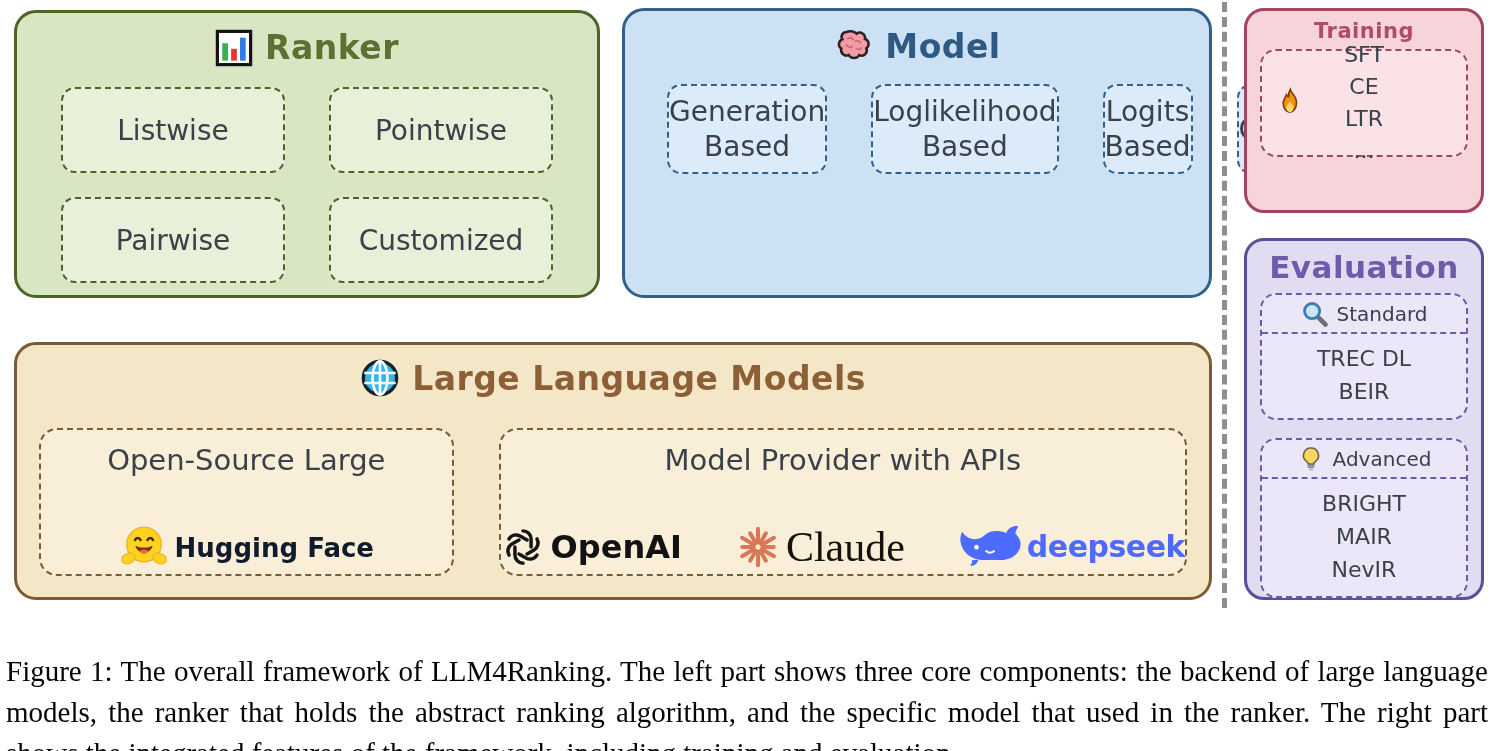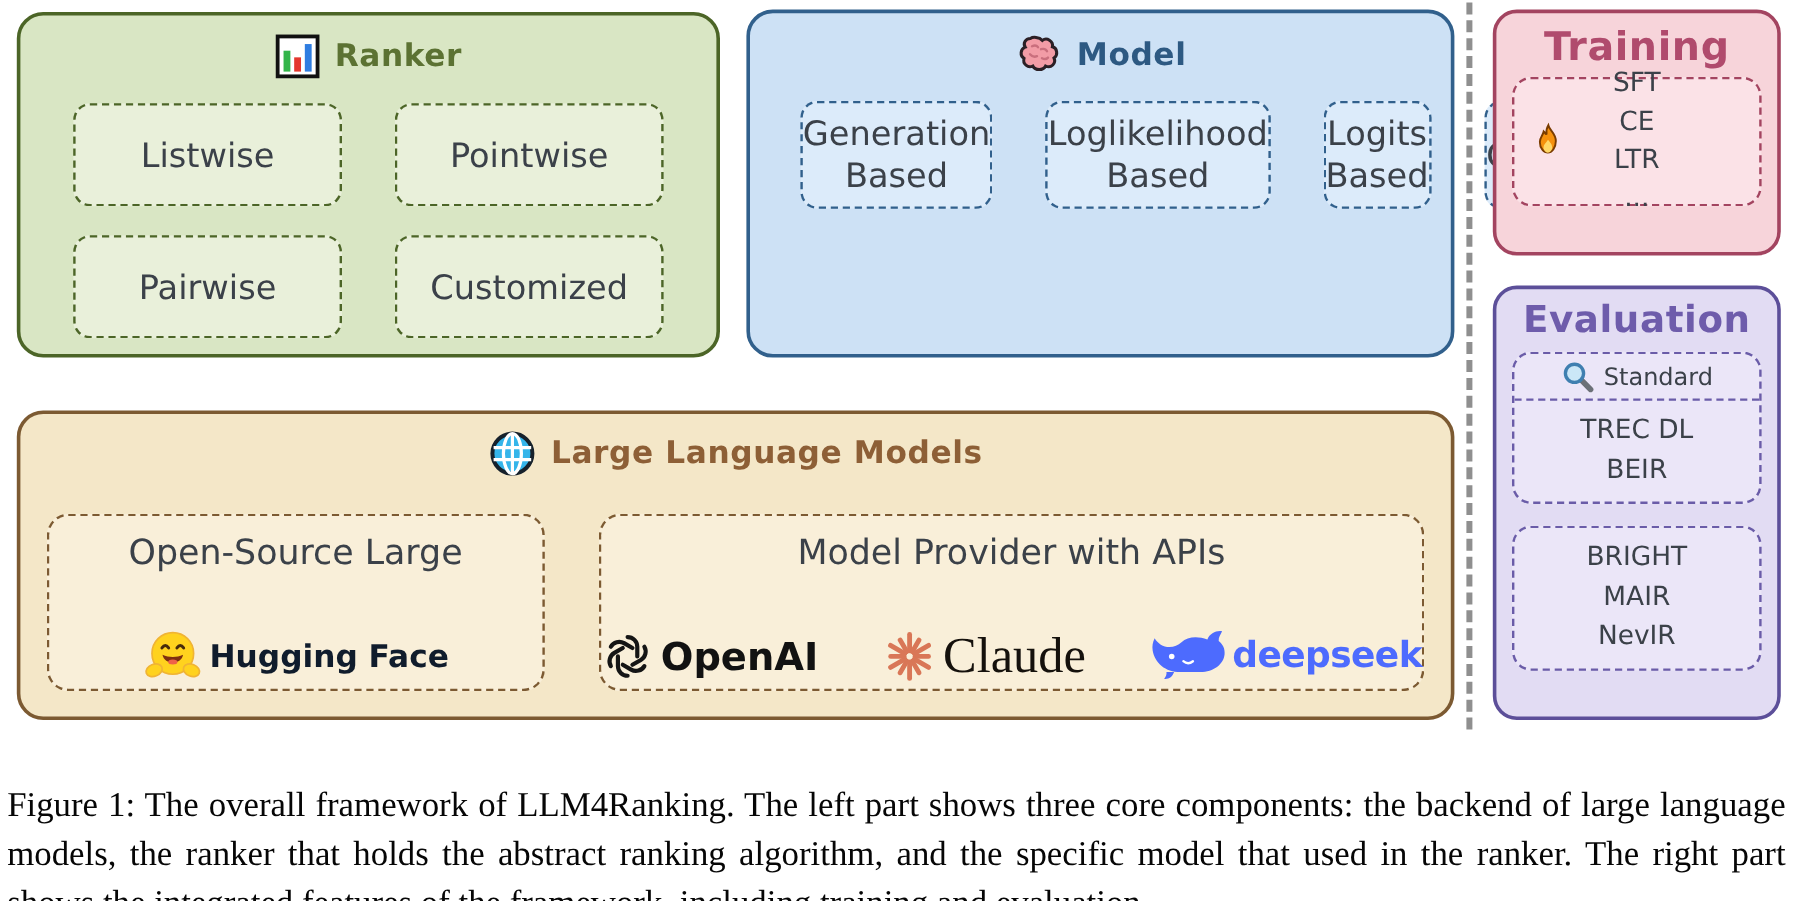--- a/index.html
+++ b/index.html
@@ -3,21 +3,21 @@
 <meta charset="utf-8">
 <style>
   html,body{margin:0;padding:0;background:#ffffff;}
   .page{position:relative;width:1494px;height:751px;background:#fff;overflow:hidden;
         font-family:"DejaVu Sans",sans-serif;}
   .diagram{position:absolute;left:0;top:0;width:1494px;height:615px;}
 
   
   .box{position:absolute;box-sizing:border-box;border-radius:22px;}
   .box-title{display:flex;align-items:center;justify-content:center;gap:12px;
-             font-weight:bold;font-size:26px;letter-spacing:.5px;}
+             font-weight:bold;font-size:33px;letter-spacing:.5px;}
   .sub{box-sizing:border-box;border-radius:14px;display:flex;align-items:center;
        justify-content:center;text-align:center;color:#3b4149;font-size:28px;
        white-space:pre-line;line-height:1.25;}
 
   
   .ranker{left:14px;top:10px;width:586px;height:288px;background:#d9e6c4;border:3px solid #4c6527;}
   .ranker .box-title{margin-top:15px;color:#5c7233;}
   .ranker .grid2{display:grid;grid-template-columns:1fr 1fr;gap:24px 44px;margin:20px 44px 0 44px;}
   .ranker .sub{height:86px;background:#e9f0da;border:2.5px dashed #4c6527;}
 
@@ -42,21 +42,21 @@
   .vllm-text{font-size:44px;color:#4a4a4a;letter-spacing:-1px;}
   .openai-text{font-weight:bold;font-size:32px;color:#121212;}
   .claude-text{font-family:"Liberation Serif",serif;font-size:42px;color:#15110c;}
   .deepseek-text{font-weight:bold;font-size:30px;color:#4d6bfe;letter-spacing:-.5px;}
 
   
   .divider{position:absolute;left:1222px;top:2px;height:606px;width:0;border-left:5px dashed #8f8f8f;}
 
   
   .training{left:1244px;top:8px;width:240px;height:205px;background:#f7d4da;border:3px solid #a34460;border-radius:20px;}
-  .training .box-title{margin-top:8px;color:#b04b6d;font-size:33px;}
+  .training .box-title{margin-top:8px;color:#b04b6d;font-size:21px;}
   .training-inner{position:relative;margin:6px 13px 0 13px;height:108px;background:#fbe2e7;
                   border:2.5px dashed #a34460;border-radius:16px;box-sizing:border-box;
                   display:flex;flex-direction:column;align-items:center;justify-content:center;}
   .training-inner .icon-fire{position:absolute;left:12px;top:50%;transform:translateY(-50%);}
   .t-item{font-size:22px;color:#3b4149;line-height:1.45;}
 
   
   .evaluation{left:1244px;top:238px;width:240px;height:362px;background:#e2dcf3;border:3px solid #5c4f99;border-radius:20px;}
   .evaluation .box-title{margin-top:8px;color:#6e5cab;font-size:31px;}
   .eval-group{margin:8px 13px 0 13px;background:#ebe6f8;border:2.5px dashed #6a5ca8;border-radius:16px;
@@ -240,20 +240,30 @@
           </span>
           <span>Standard</span>
         </div>
         <div class="eval-items">
           <div class="e-item">TREC DL</div>
           <div class="e-item">BEIR</div>
         </div>
       </div>
 
       <div class="eval-group g2">
+        <div class="eval-head">
+          <span>
+            <svg viewBox="0 0 24 24" width="28" height="28">
+              <path d="M12 2.6 a6.4 6.4 0 0 1 3.6 11.7 c-.8.6 -1.1 1.2 -1.1 2 h-5 c0 -.8 -.3 -1.4 -1.1 -2 A6.4 6.4 0 0 1 12 2.6 Z" fill="#ffd45f" stroke="#6b6255" stroke-width="1.4"></path>
+              <rect x="9.4" y="17.2" width="5.2" height="2" rx="0.8" fill="#aeb6bd" stroke="#6b7077" stroke-width="0.8"></rect>
+              <rect x="10" y="20.2" width="4" height="1.6" rx="0.8" fill="#aeb6bd"></rect>
+            </svg>
+          </span>
+          <span>Advanced</span>
+        </div>
         <div class="eval-items">
           <div class="e-item">BRIGHT</div>
           <div class="e-item">MAIR</div>
           <div class="e-item">NevIR</div>
         </div>
       </div>
     </section>
 
   </div>
 

